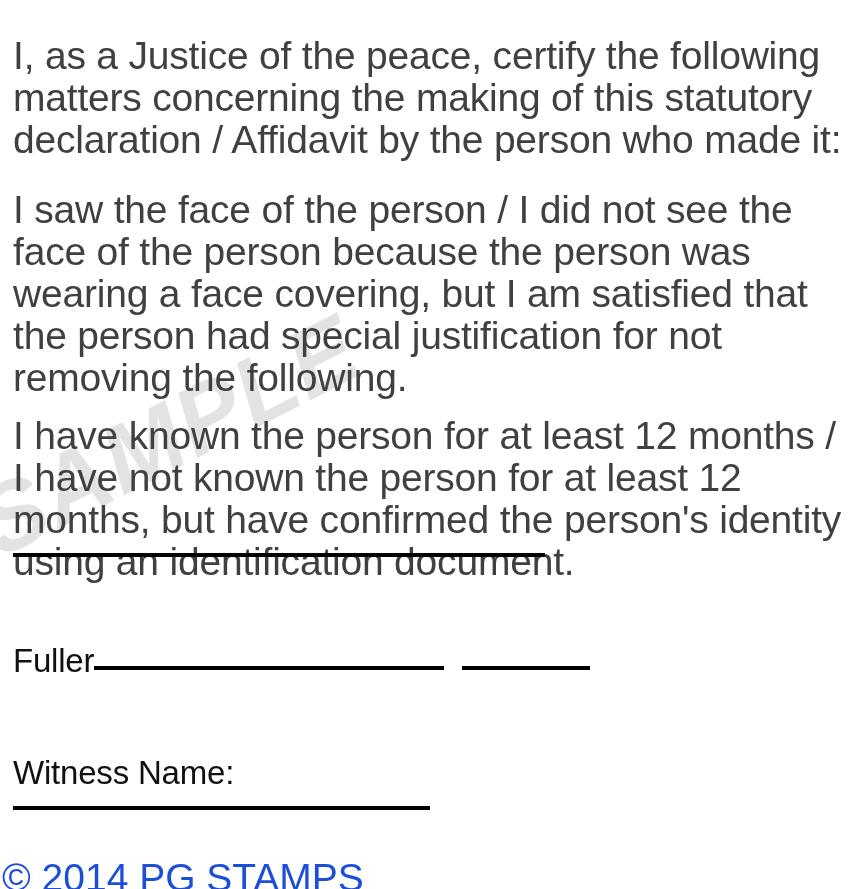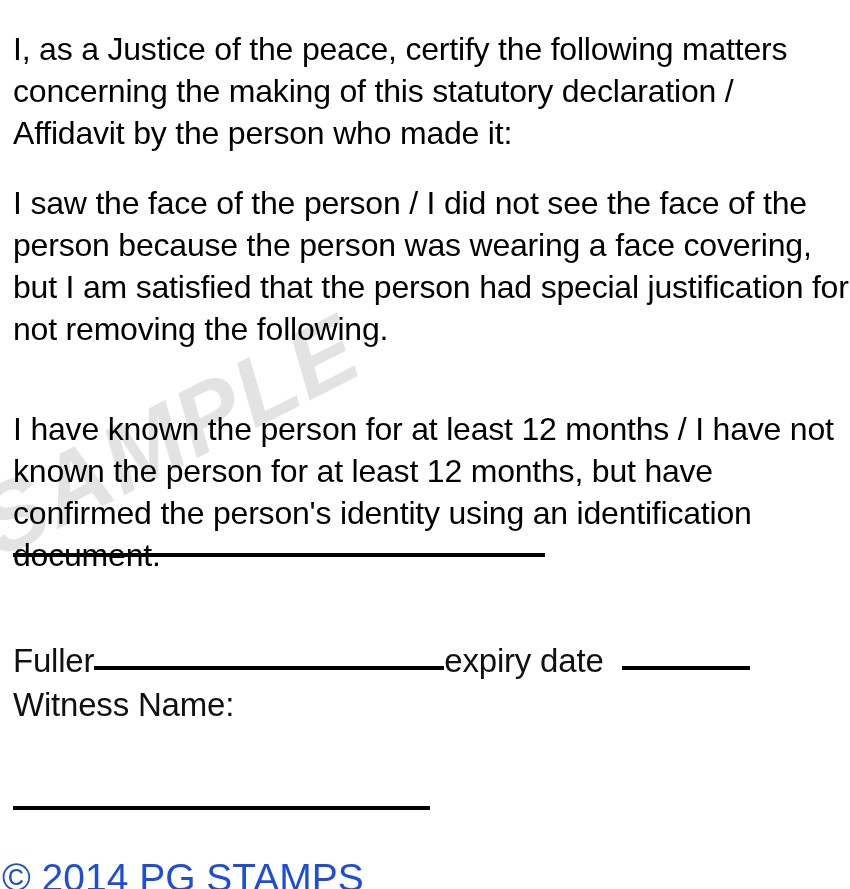--- a/index.html
+++ b/index.html
@@ -51,45 +51,45 @@
   
   #content {
     position: relative;
     z-index: 2;
     padding: 0;
   }
   .para {
     position: absolute;
     left: 13px;
     width: 838px;
-    font-size: 32px;
+    font-size: 39px;
     line-height: 42px;
     letter-spacing: -0.2px;
-    color: #000000;
+    color: #404040;
     white-space: pre-line;
   }
   #para-1 { top: -4px; }
   #para-2 { top: 150px; }
   #para-3 { top: 376px; }
 
   
   .field-row {
     position: absolute;
     left: 13px;
     font-size: 33px;
     line-height: 42px;
     letter-spacing: -0.2px;
     color: #111111;
     white-space: nowrap;
     display: flex;
     align-items: baseline;
   }
   #row-document-details { top: 555px; }
   #row-number          { top: 640px; }
-  #row-witness-name    { top: 684px; flex-direction: column; }
+  #row-witness-name    { top: 752px; flex-direction: column; }
   #row-signed          { top: 808px; }
 
   .rule {
     display: inline-block;
     height: 4px;
     background: #000000;
     vertical-align: baseline;
     position: relative;
     top: -2px;
     flex: none;
@@ -118,21 +118,20 @@
 
     <p class="para" id="para-3">I have known the person for at least 12 months / I have not known the person for at least 12 months, but have confirmed the person's identity using an identification document.</p>
 
     <div class="field-row" id="row-document-details">
       <span class="rule rule-document-details"></span>
     </div>
 
     <div class="field-row" id="row-number">
       <span>Fuller</span>
       <span class="rule rule-number"></span>
-      <span>expiry date</span>
       <span class="rule rule-expiry"></span>
     </div>
 
     <div class="field-row" id="row-witness-name">
       <span>Witness Name:</span>
       <span class="gap-small"></span>
     </div>
 
     <div class="field-row" id="row-signed">
       <span class="rule rule-signed"></span>

